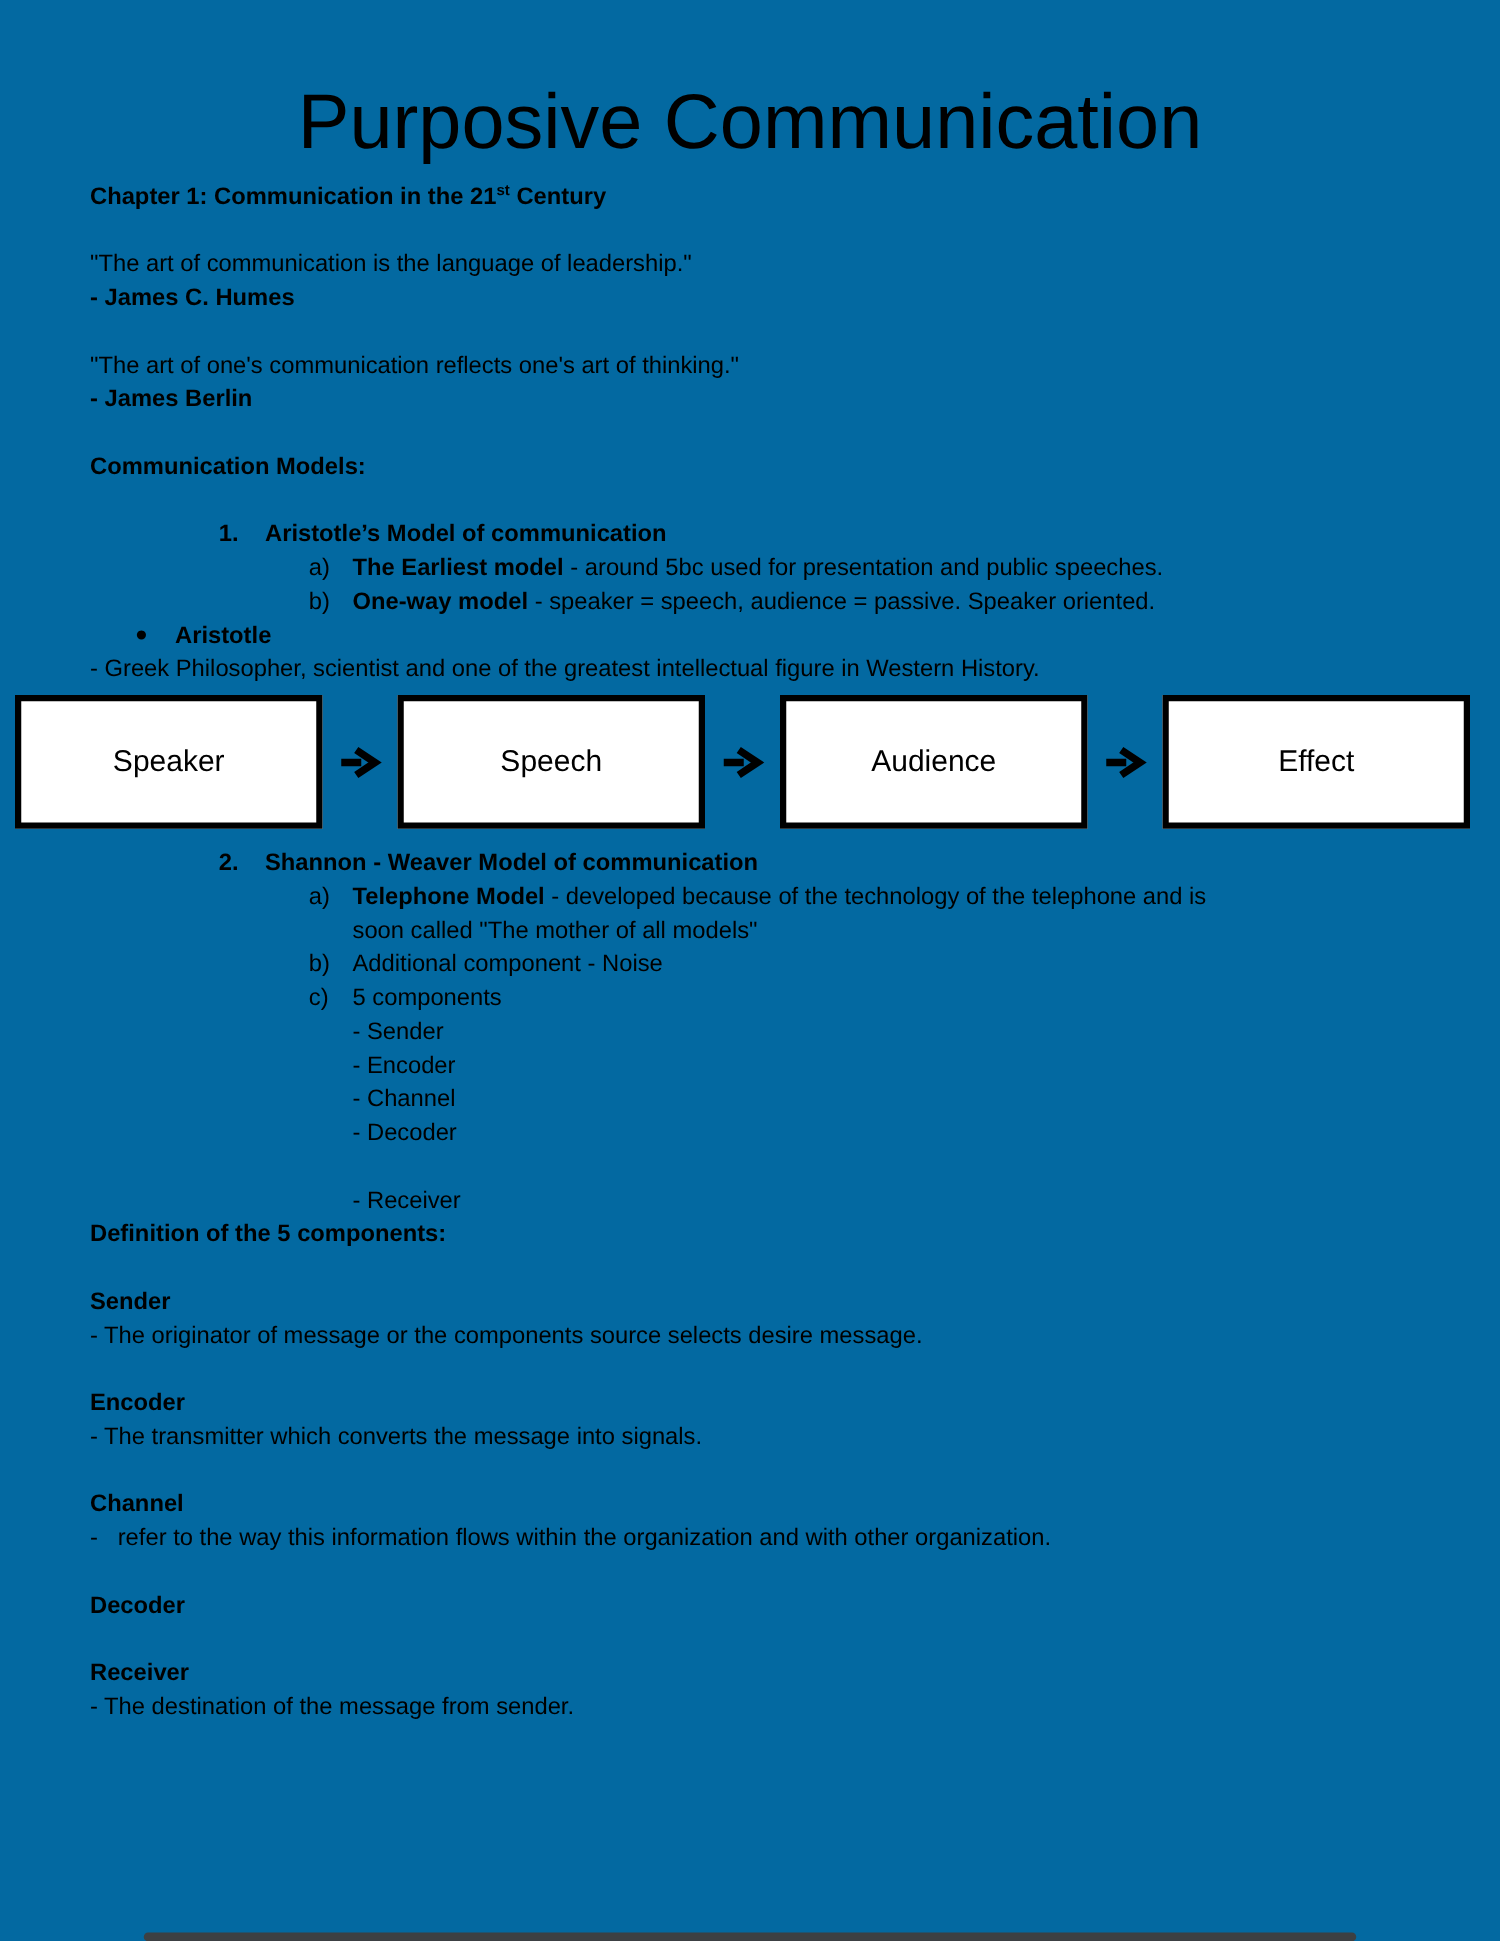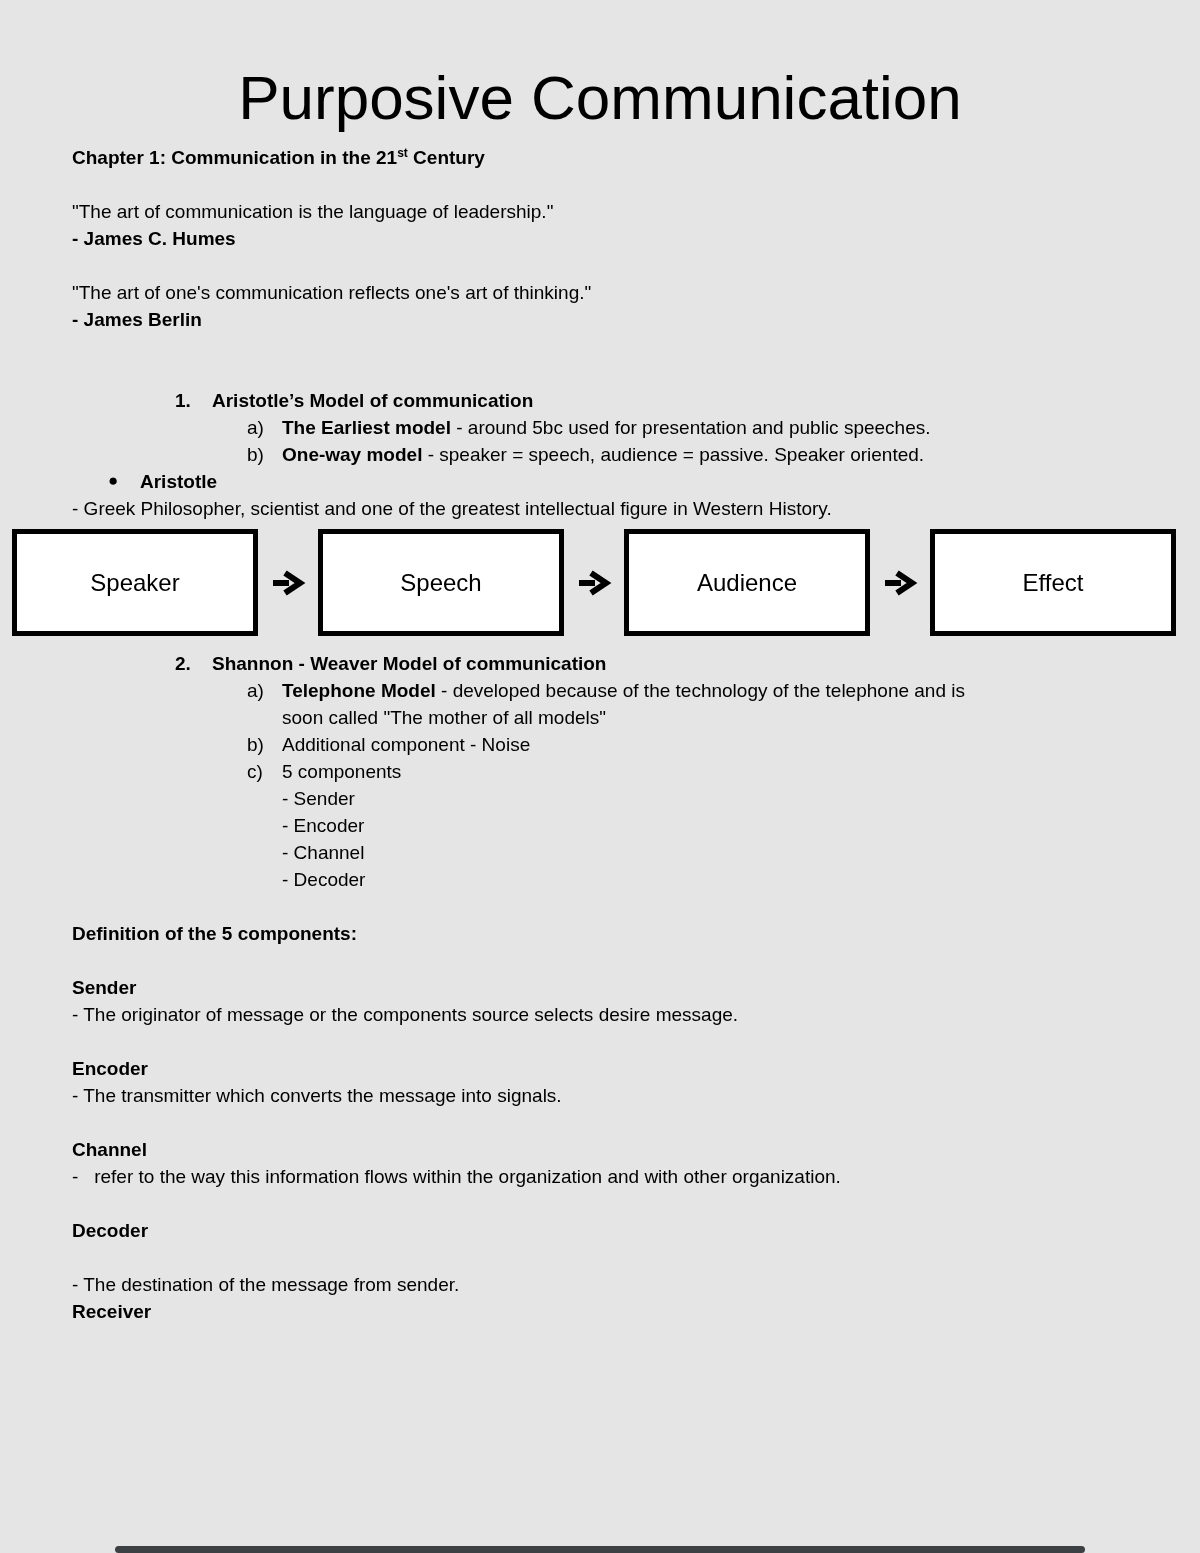--- a/index.html
+++ b/index.html
@@ -1,20 +1,20 @@
 <!DOCTYPE html>
 <html><head>
 <meta charset="utf-8">
 <style>
   html,body{margin:0;padding:0;background:#fff;}
   .page{
     position:relative;
     width:1200px;
     height:1553px;
-    background:#e5e5e5;
+    background:#0369a1;
     color:#000;
     font-family:"Liberation Sans","DejaVu Sans",sans-serif;
     overflow:hidden;
   }
   .content{padding:0 72px;}
   .doc-title{
     margin:0;
     padding-top:52px;
     height:92px;
     line-height:92px;
@@ -81,20 +81,21 @@
 
     <div class="blank"></div>
     <div class="line">"The art of communication is the language of leadership."</div>
     <div class="line b">- James C. Humes</div>
 
     <div class="blank"></div>
     <div class="line">"The art of one's communication reflects one's art of thinking."</div>
     <div class="line b">- James Berlin</div>
 
     <div class="blank"></div>
+    <div class="line b">Communication Models:</div>
 
     <div class="blank"></div>
     <div class="line b num-line"><span class="num-marker">1.</span><span>Aristotle’s Model of communication</span></div>
 
     <div class="line sub-line"><span class="sub-marker">a)</span><span class="b">The Earliest model</span><span> - around 5bc used for presentation and public speeches.</span></div>
 
     <div class="line sub-line"><span class="sub-marker">b)</span><span class="b">One-way model</span><span> - speaker = speech, audience = passive. Speaker oriented.</span></div>
 
     <div class="line b bullet-line"><span class="bullet-marker">●</span><span>Aristotle</span></div>
 
@@ -133,38 +134,39 @@
     <div class="line sub-line"><span class="sub-marker">b)</span><span>Additional component - Noise</span></div>
 
     <div class="line sub-line"><span class="sub-marker">c)</span><span>5 components</span></div>
 
     <div class="line dash-line">- Sender</div>
     <div class="line dash-line">- Encoder</div>
     <div class="line dash-line">- Channel</div>
     <div class="line dash-line">- Decoder</div>
 
     <div class="blank"></div>
+    <div class="line dash-line">- Receiver</div>
 
     <div class="line b">Definition of the 5 components:</div>
 
     <div class="blank"></div>
     <div class="line b">Sender</div>
     <div class="line">- The originator of message or the components source selects desire message.</div>
 
     <div class="blank"></div>
     <div class="line b">Encoder</div>
     <div class="line">- The transmitter which converts the message into signals.</div>
 
     <div class="blank"></div>
     <div class="line b">Channel</div>
     <div class="line">-   refer to the way this information flows within the organization and with other organization.</div>
 
     <div class="blank"></div>
     <div class="line b">Decoder</div>
 
     <div class="blank"></div>
+    <div class="line b">Receiver</div>
     <div class="line">- The destination of the message from sender.</div>
-    <div class="line b">Receiver</div>
 
   </div>
 
   <div class="hscroll"></div>
 </div>
 
 </body></html>

